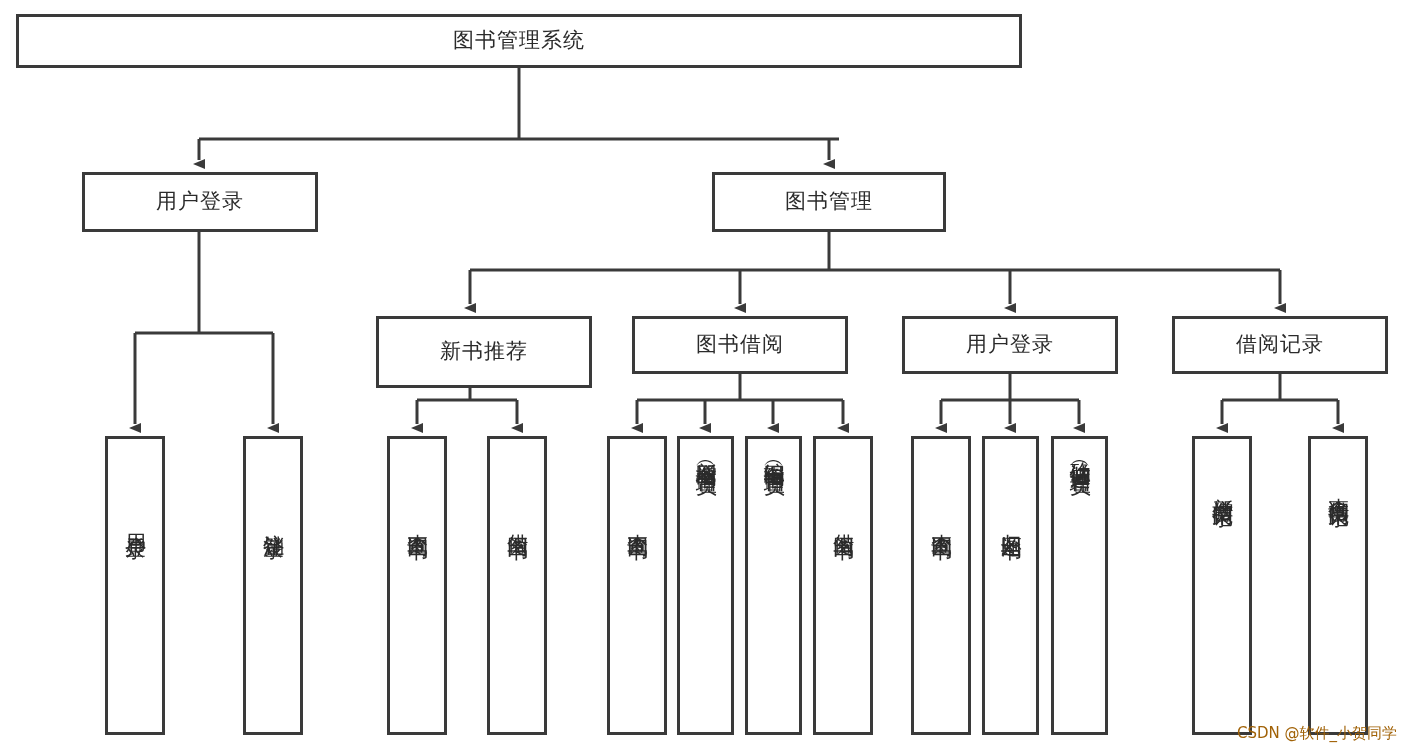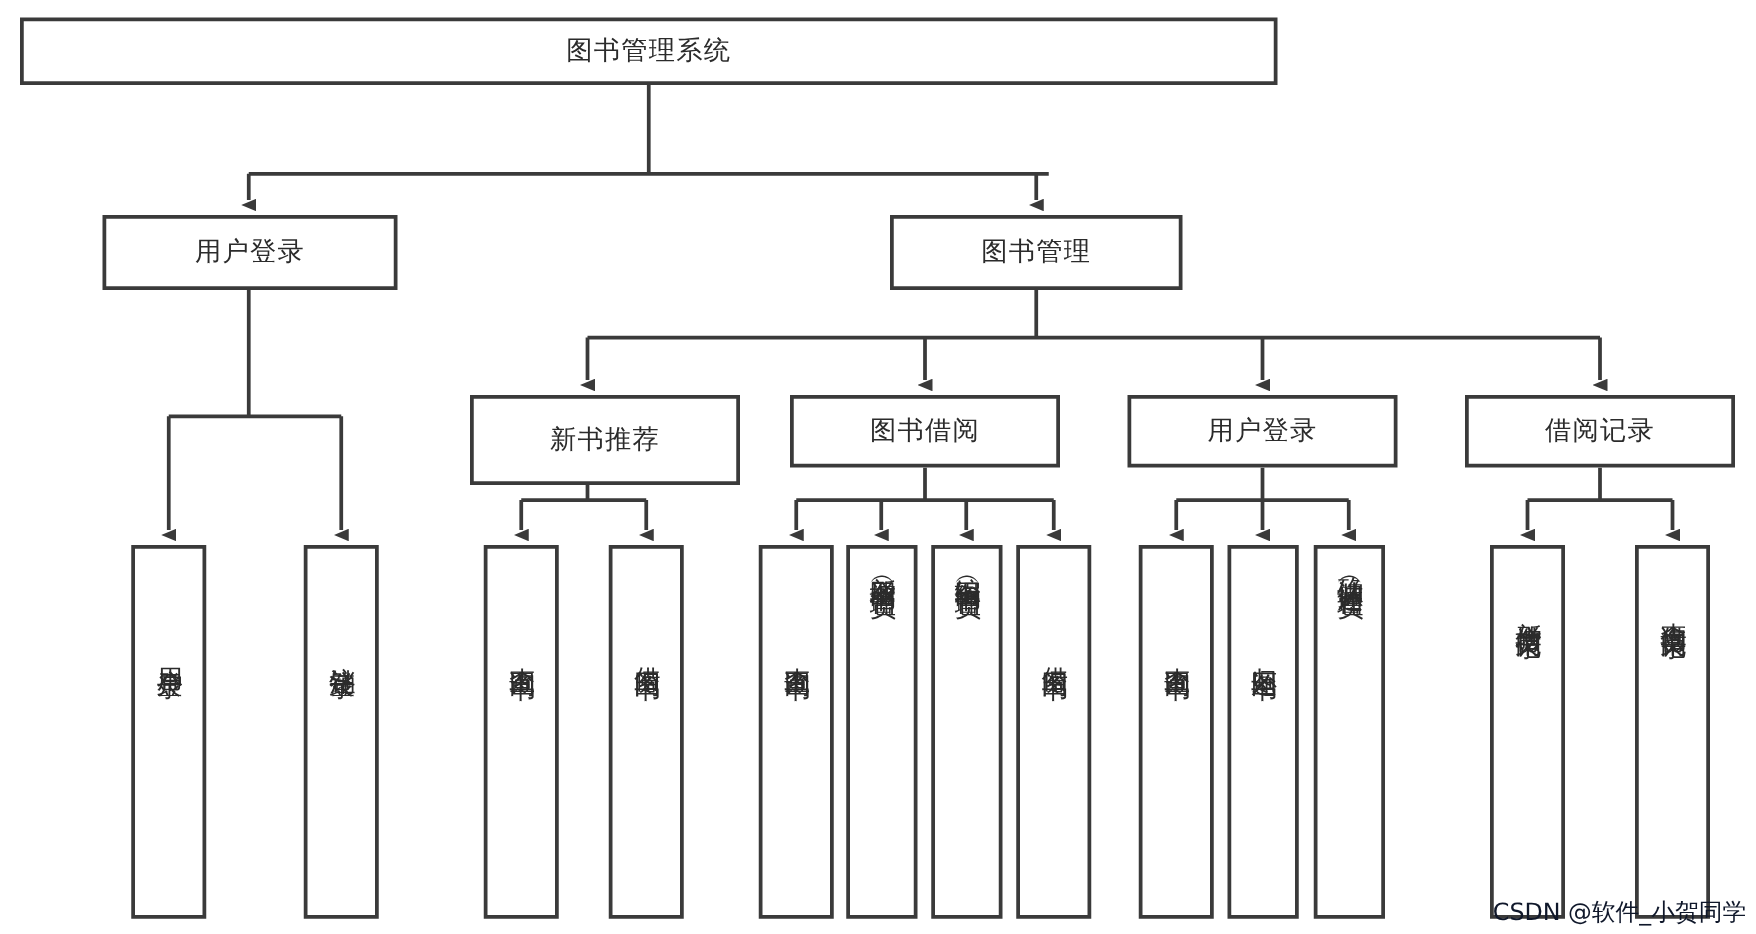--- a/index.html
+++ b/index.html
@@ -53,22 +53,22 @@
     text-orientation: upright;
     font-size: 21px;
     line-height: 1.32;
     letter-spacing: 2px;
     white-space: nowrap;
   }
   .watermark {
     position: absolute;
     right: 8px;
     bottom: 4px;
-    font-size: 19px;
-    color: #0f172a;
+    font-size: 15px;
+    color: #a16207;
     white-space: nowrap;
     user-select: none;
   }
 </style>
 </head>
 <body>
 
 <div id="canvas">
 
   <svg class="wires" viewBox="0 0 1405 747">

